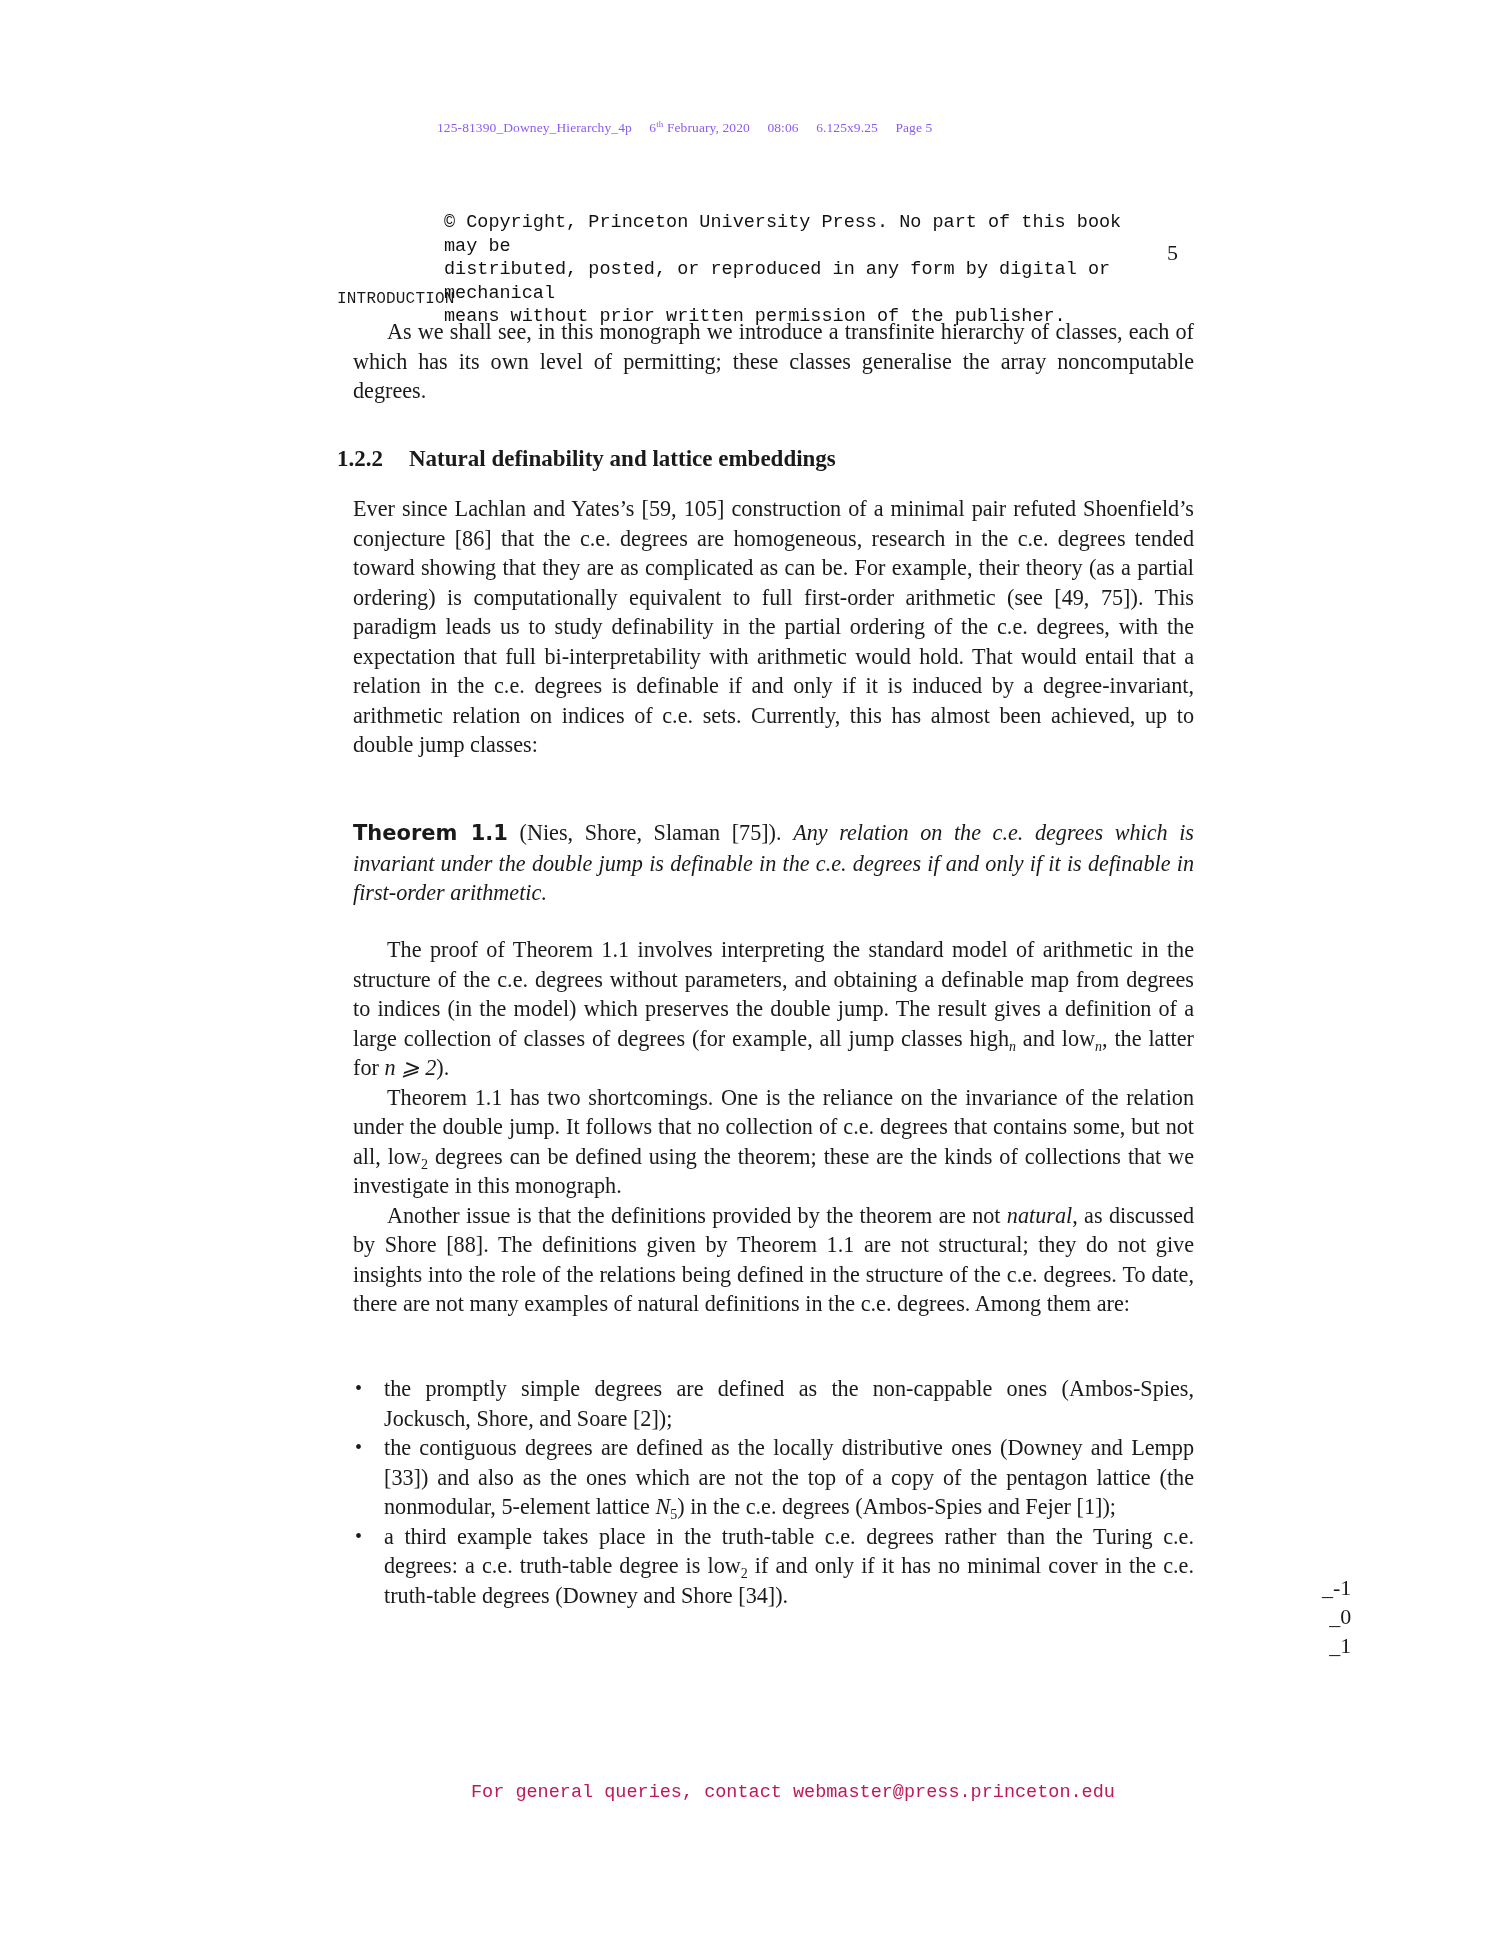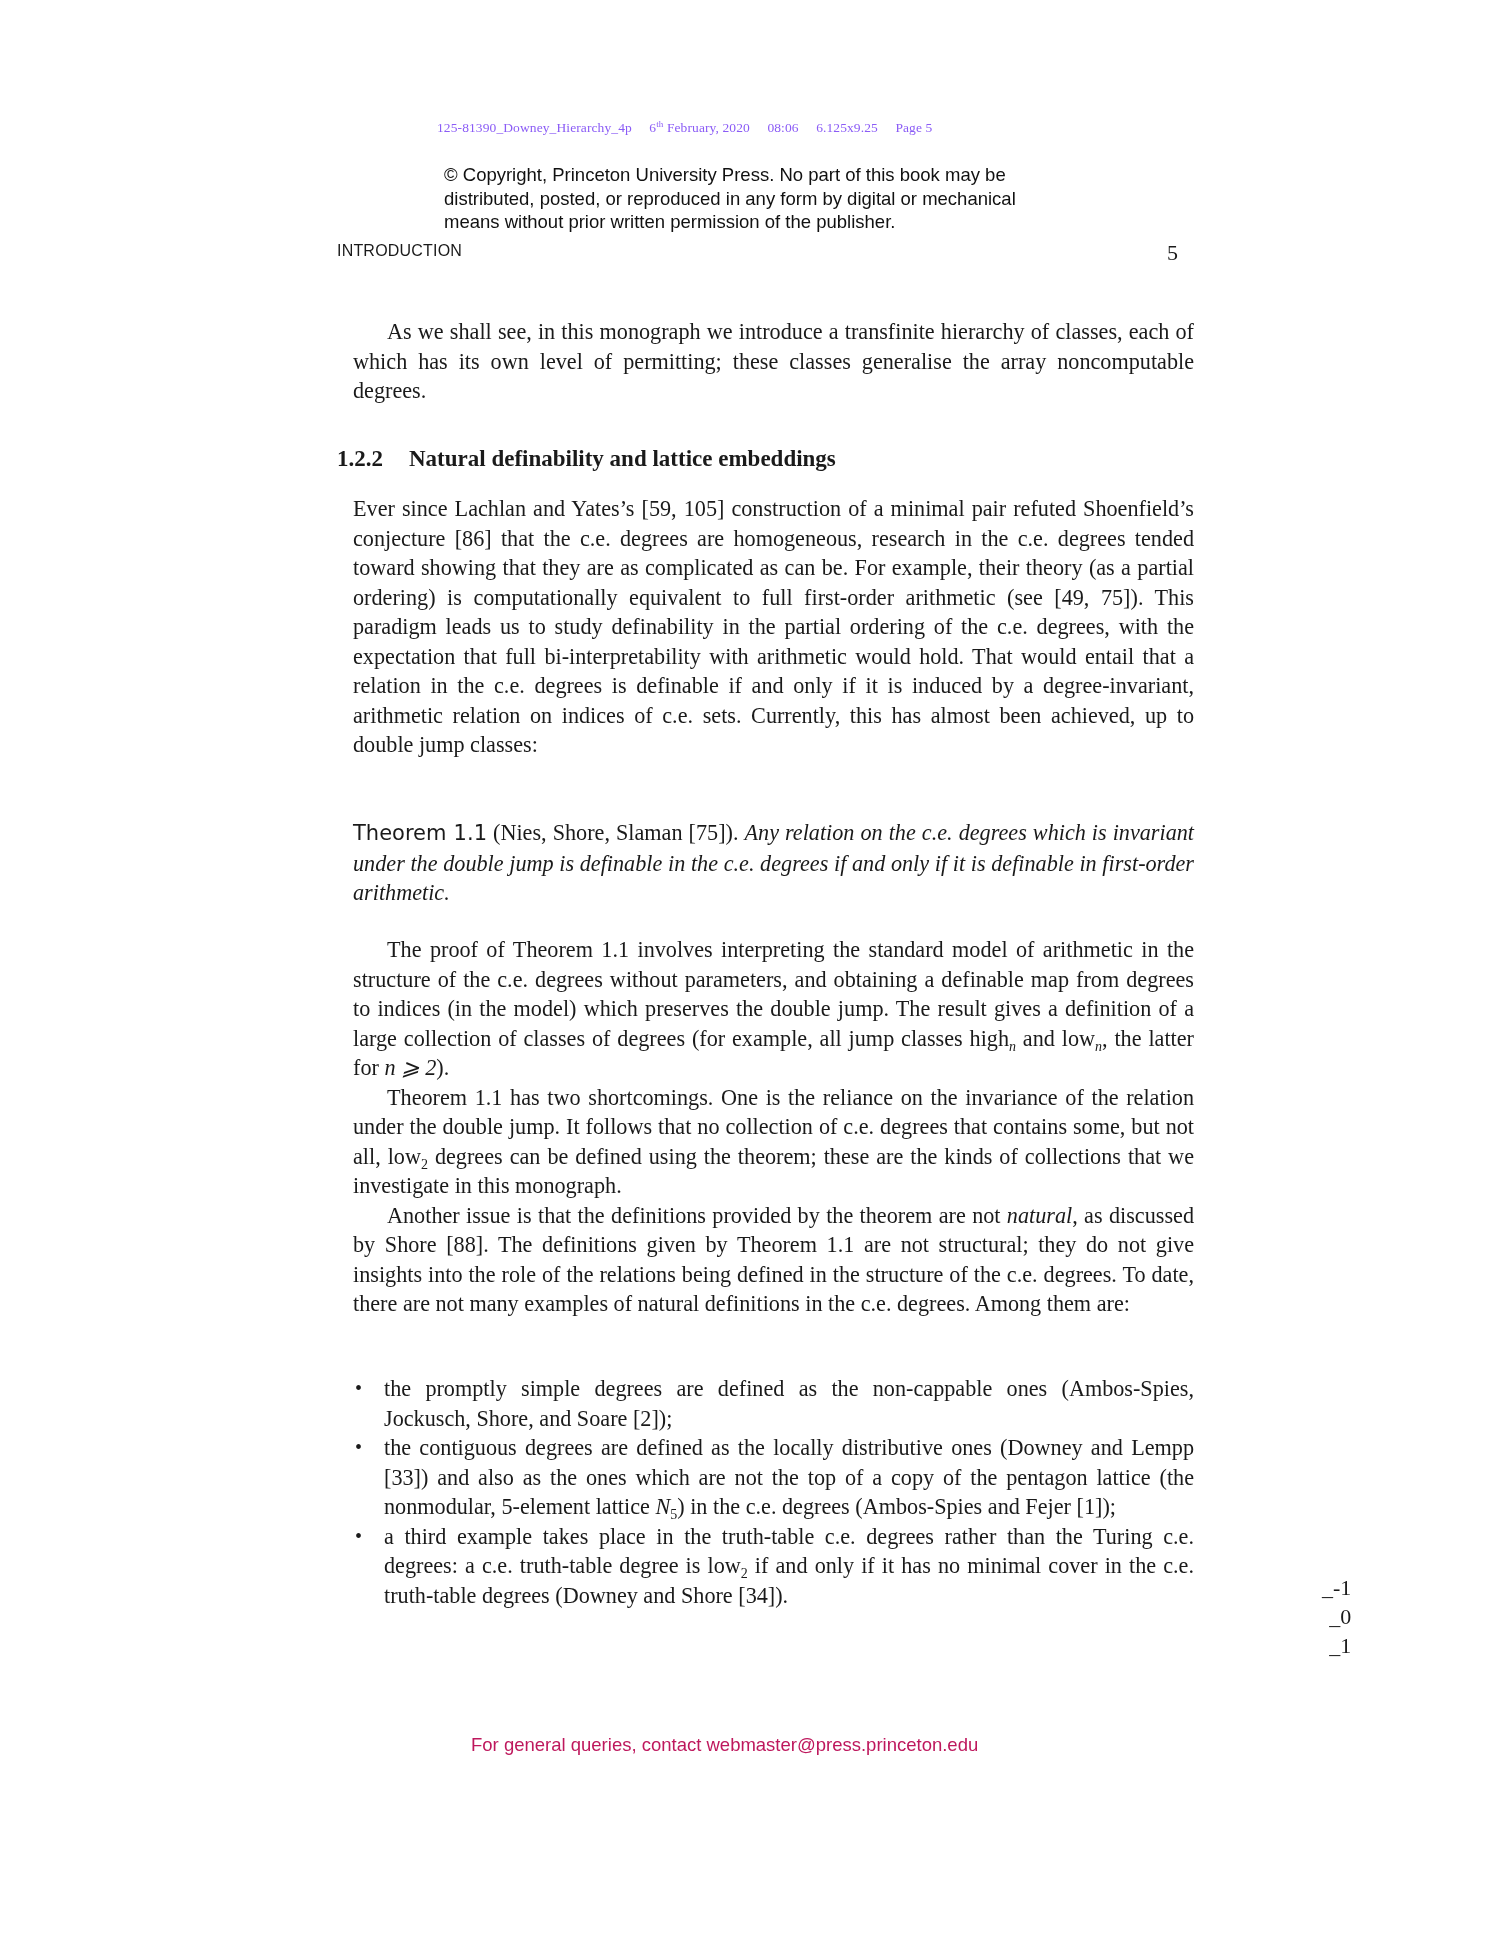--- a/index.html
+++ b/index.html
@@ -1,37 +1,37 @@
 <!DOCTYPE html>
 <html><head>
 <meta charset="utf-8">
 <style>
   html, body { margin:0; padding:0; background:#ffffff; }
   body { width:1500px; height:1941px; position:relative; overflow:hidden; color:#1a1a1a; }
   .lserif { font-family: "Liberation Serif", "DejaVu Serif", serif; }
-  .sans { font-family: Liberation Sans, sans-serif; }
+  .sans { font-family: Liberation Mono, monospace; margin-top: 48px; }
 
   .slug { position:absolute; left:437px; top:118px; font-size:13.5px; letter-spacing:0.1px; white-space:nowrap; color:#8b5cf6; }
   .slug span { margin-right:14px; }
   .slug sup { font-size:9px; }
 
   .copyright { position:absolute; left:444px; top:163px; width:720px; font-size:18.5px; line-height:23.5px; color:#111; }
 
   .running-head { position:absolute; left:337px; top:242px; width:841px; height:26px; }
   .rh-title { position:absolute; left:0; top:0; font-size:16px; letter-spacing:0.2px; }
   .rh-page { position:absolute; right:0; top:-2px; font-size:22px; }
 
   .text { position:absolute; left:353px; width:841px; font-size:22.2px; line-height:29.5px; text-align:justify; }
   .text p { margin:0; }
   .indent { text-indent:34px; }
 
   .section-head { position:absolute; left:337px; top:446px; font-size:23px; font-weight:bold; white-space:nowrap; }
   .section-head .num { margin-right:26px; }
 
-  .thm-label { font-weight:normal; font-family:"DejaVu Sans","Liberation Sans",sans-serif; font-size:21px;margin-top:48px; }
+  .thm-label { font-weight:bold; font-family:"DejaVu Sans","Liberation Sans",sans-serif; font-size:21px;margin-top:48px; }
   .thm-body { font-style:italic; }
   .it { font-style:italic; }
   sub { font-size:14px; line-height:0; }
 
   ul.bullets { list-style:none; margin:0; padding:0; }
   ul.bullets li { position:relative; padding-left:31px; }
   ul.bullets li .bullet { position:absolute; left:2px; top:0; font-size:20px; }
 
   .margin-marks { position:absolute; left:1322px; top:1573px; font-size:22px; line-height:29px; }
   .margin-marks div { white-space:nowrap;text-align:right; }

